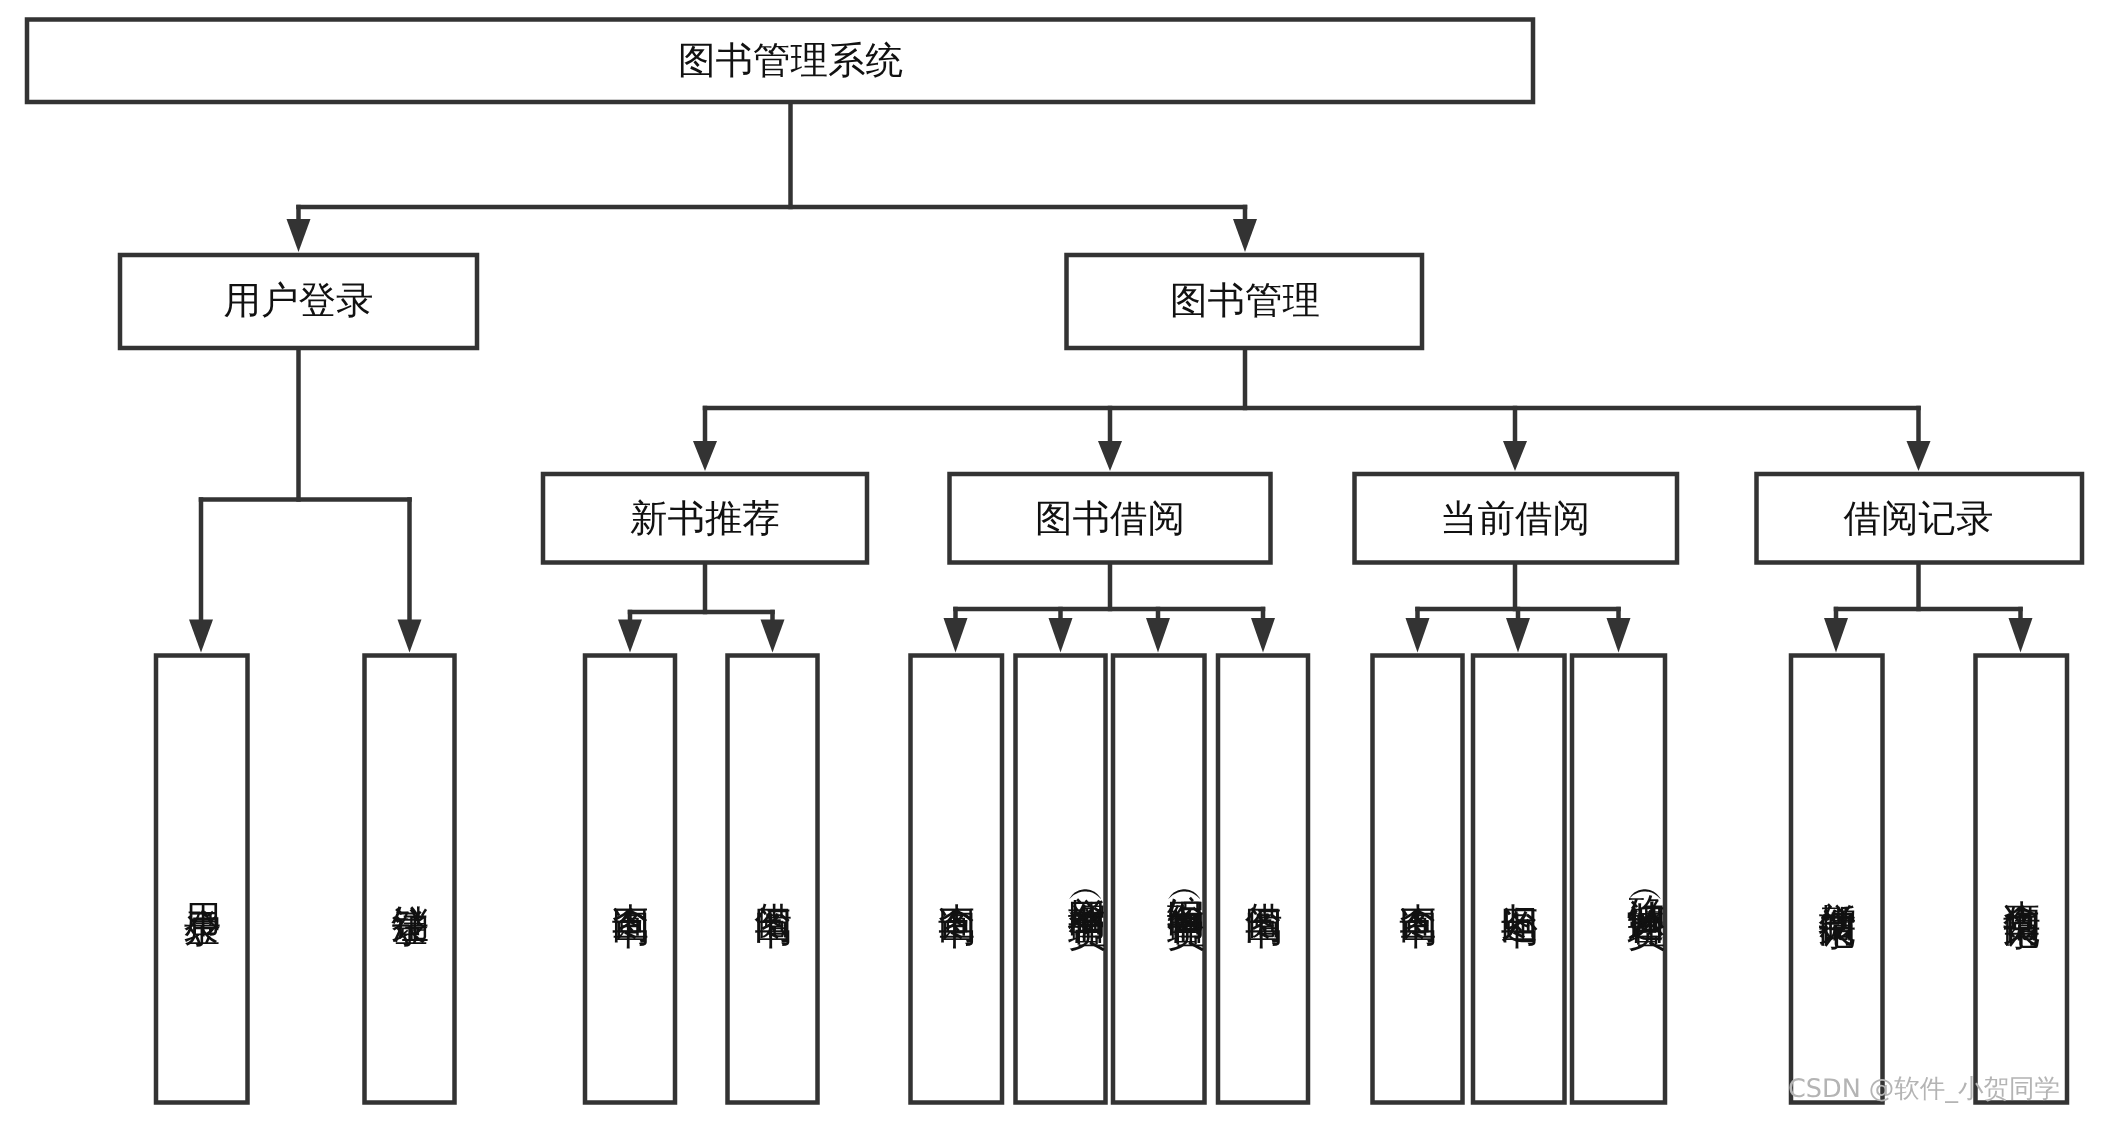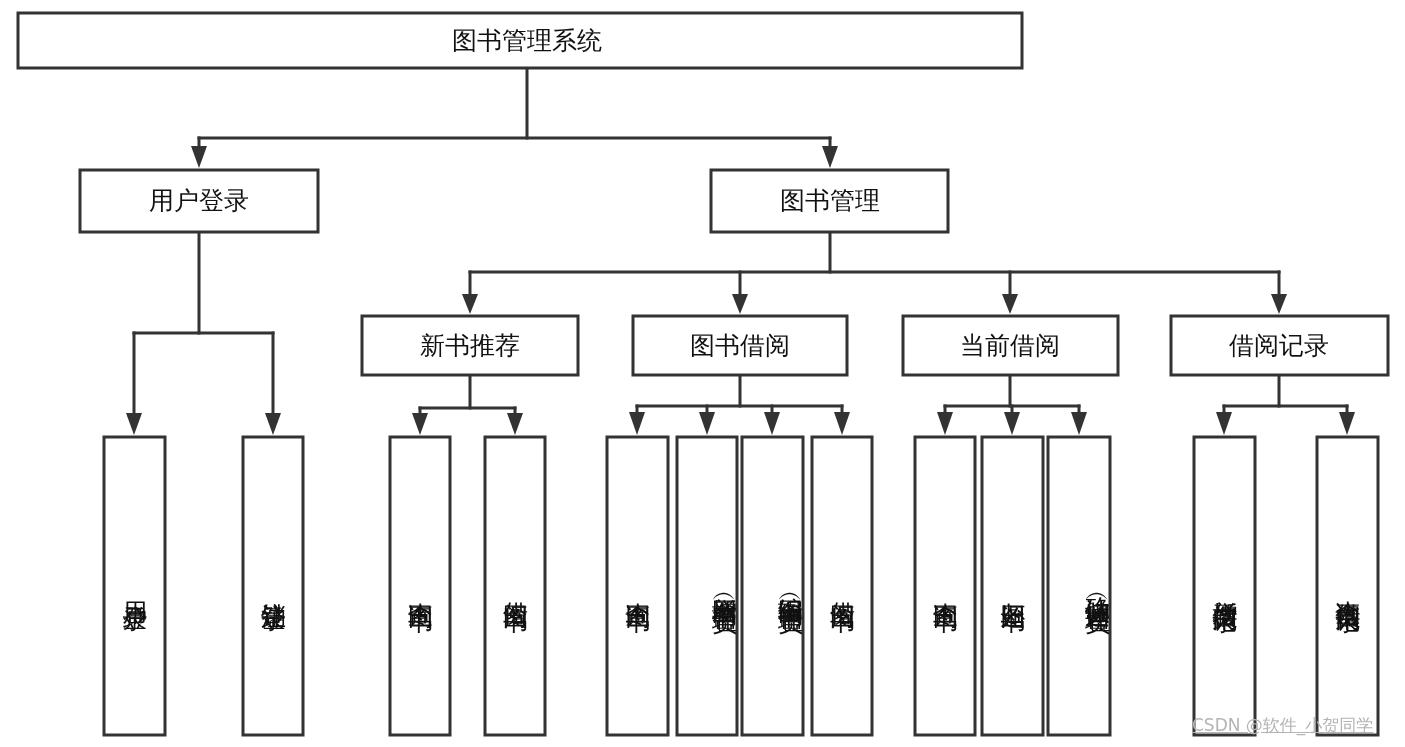--- a/index.html
+++ b/index.html
@@ -63,21 +63,20 @@
     pointer-events: none;
   }
   #watermark {
     position: absolute;
     left: 1192px;
     top: 714px;
     font-family: "DejaVu Sans", "Liberation Sans", sans-serif;
     font-size: 17px;
     color: #b4b4b4;
     white-space: nowrap;
-    text-decoration: underline;
   }
 </style>
 </head>
 <body>
 
 <div id="diagram-root">
 
   <svg class="flow" viewBox="0 0 1405 747">
 
     <g>

